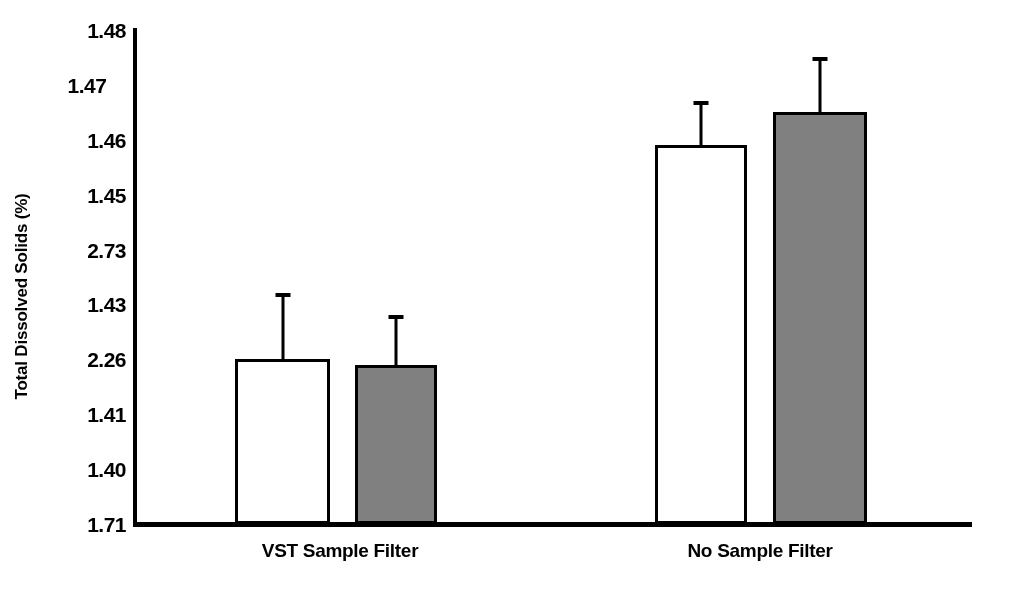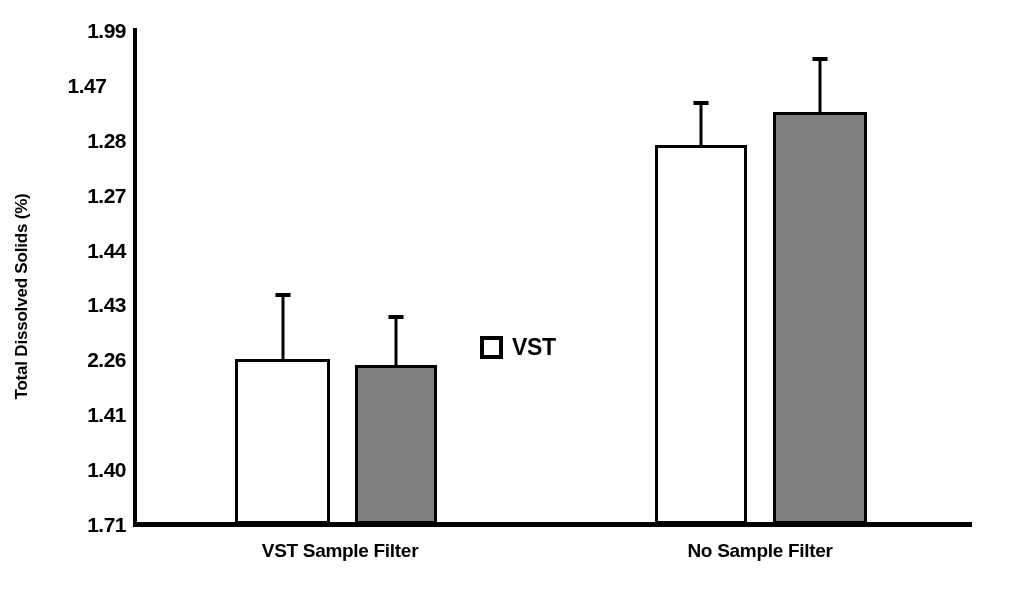--- a/index.html
+++ b/index.html
@@ -150,25 +150,25 @@
   }
 </style>
 </head>
 <body>
 
 <div id="figure">
 
   <div id="y-axis-title">Total Dissolved Solids (%)</div>
 
   <div id="ytick-labels">
-      <div class="ytick-label" style="top: 30px;">1.99</div>
+      <div class="ytick-label" style="top: 30px;">1.48</div>
       <div class="ytick-label" style="top: 84.8889px; text-align: center;">1.47</div>
-      <div class="ytick-label" style="top: 139.778px;">1.28</div>
-      <div class="ytick-label" style="top: 194.667px;">1.27</div>
-      <div class="ytick-label" style="top: 249.556px;">1.44</div>
+      <div class="ytick-label" style="top: 139.778px;">1.46</div>
+      <div class="ytick-label" style="top: 194.667px;">1.45</div>
+      <div class="ytick-label" style="top: 249.556px;">2.73</div>
       <div class="ytick-label" style="top: 304.444px;">1.43</div>
       <div class="ytick-label" style="top: 359.333px;">2.26</div>
       <div class="ytick-label" style="top: 414.222px;">1.41</div>
       <div class="ytick-label" style="top: 469.111px;">1.40</div>
       <div class="ytick-label" style="top: 524px;">1.71</div>
     </div>
 
   <div id="y-axis-line"></div>
   <div id="x-axis-line"></div>
 
@@ -186,19 +186,15 @@
       <div class="errbar-stem" style="left: 687px; top: 27.4444px; height: 54.8889px;"></div>
       <div class="errbar-cap" style="left: 687px; top: 27.4444px;"></div>
     </div>
 
   <div id="xcat-labels">
       <div class="xcat-label" style="left: 340px;">VST Sample Filter</div>
       <div class="xcat-label" style="left: 760px;">No Sample Filter</div>
     </div>
 
   <div id="legend">
-      <div class="legend-row">
-        <span class="legend-swatch white"></span>
-        <span class="legend-label">VST</span>
-      </div>
     </div>
 
 </div>
 
 </body></html>

